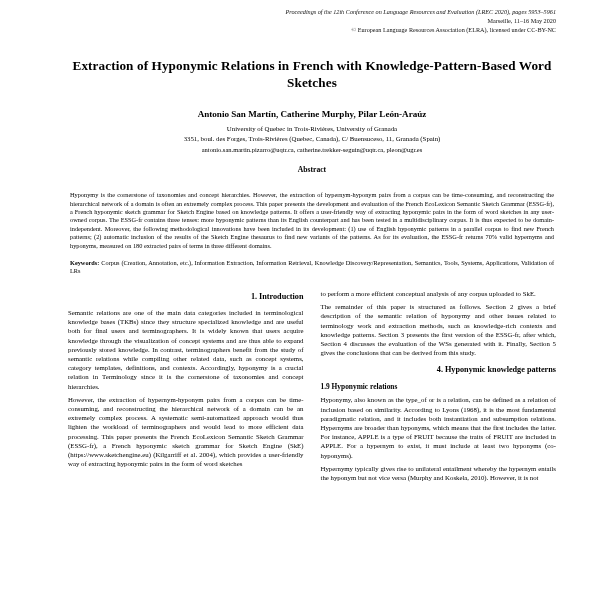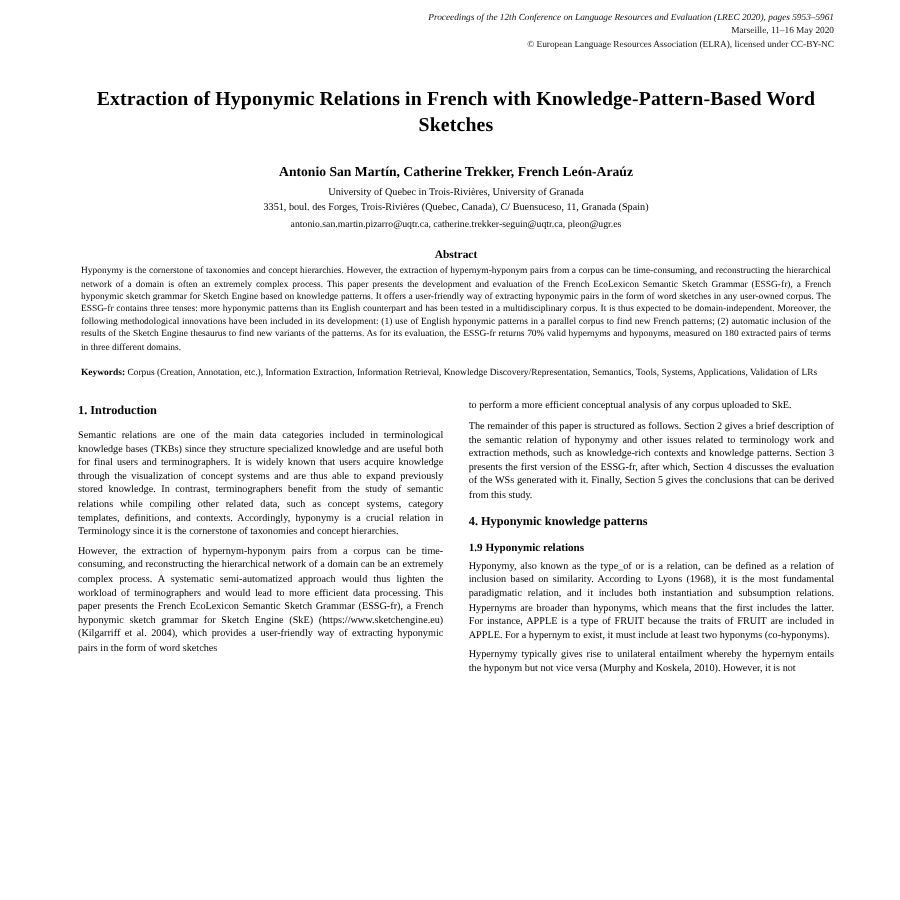--- a/index.html
+++ b/index.html
@@ -12,21 +12,21 @@
     background: #ffffff;
     font-family: "Liberation Serif", serif;
     color: #000000;
     overflow: hidden;
   }
   .page {
     position: relative;
     width: 600px;
     height: 600px;
     box-sizing: border-box;
-    padding: 8px 44px 0 52px;
+    padding: 8px 44px 0 68px;
   }
   .header-block {
     text-align: right;
     font-size: 6.2px;
     line-height: 1.38;
     color: #111;
   }
   .header-block .hdr-line1 {
     font-style: italic;
   }
@@ -56,21 +56,21 @@
   .emails {
     text-align: center;
     font-size: 6.5px;
     line-height: 1.5;
   }
   .abstract-head {
     text-align: center;
     font-size: 7.6px;
     font-weight: bold;
     margin-top: 11px;
-    margin-bottom: 3px;
+    margin-bottom: 17px;
   }
   .abstract-body {
     font-size: 6.3px;
     line-height: 1.33;
     text-align: justify;
     padding: 0 2px;
   }
   .keywords {
     font-size: 6.3px;
     line-height: 1.35;
@@ -86,21 +86,21 @@
     gap: 17px;
     margin-top: 13px;
   }
   .col {
     width: 247px;
     font-size: 6.8px;
     line-height: 1.355;
     text-align: justify;
   }
   .sec-head {
-    text-align: left;
+    text-align: right;
     font-weight: bold;
     font-size: 8.2px;
     margin: 7px 0 6px 0;
   }
   .sec-head.first {
     margin-top: 2px;
   }
   .subsec-head {
     font-weight: bold;
     font-size: 7.4px;
@@ -120,21 +120,21 @@
 <div class="page">
 
   <div class="header-block">
     <div class="hdr-line1">Proceedings of the 12th Conference on Language Resources and Evaluation (LREC 2020), pages 5953–5961</div>
     <div>Marseille, 11–16 May 2020</div>
     <div class="hdr-line4">© European Language Resources Association (ELRA), licensed under CC-BY-NC</div>
   </div>
 
   <div class="title">Extraction of Hyponymic Relations in French with Knowledge-Pattern-Based Word Sketches</div>
 
-  <div class="authors">Antonio San Martín, Catherine Trekker, French León-Araúz</div>
+  <div class="authors">Antonio San Martín, Catherine Murphy, Pilar León-Araúz</div>
 
   <div class="affil">
     <div>University of Quebec in Trois-Rivières, University of Granada</div>
     <div>3351, boul. des Forges, Trois-Rivières (Quebec, Canada), C/ Buensuceso, 11, Granada (Spain)</div>
   </div>
   <div class="emails">antonio.san.martin.pizarro@uqtr.ca, catherine.trekker-seguin@uqtr.ca, pleon@ugr.es</div>
 
   <div class="abstract-head">Abstract</div>
   <div class="abstract-body">Hyponymy is the cornerstone of taxonomies and concept hierarchies. However, the extraction of hypernym-hyponym pairs from a corpus can be time-consuming, and reconstructing the hierarchical network of a domain is often an extremely complex process. This paper presents the development and evaluation of the French EcoLexicon Semantic Sketch Grammar (ESSG-fr), a French hyponymic sketch grammar for Sketch Engine based on knowledge patterns. It offers a user-friendly way of extracting hyponymic pairs in the form of word sketches in any user-owned corpus. The ESSG-fr contains three tenses: more hyponymic patterns than its English counterpart and has been tested in a multidisciplinary corpus. It is thus expected to be domain-independent. Moreover, the following methodological innovations have been included in its development: (1) use of English hyponymic patterns in a parallel corpus to find new French patterns; (2) automatic inclusion of the results of the Sketch Engine thesaurus to find new variants of the patterns. As for its evaluation, the ESSG-fr returns 70% valid hypernyms and hyponyms, measured on 180 extracted pairs of terms in three different domains.</div>
 

